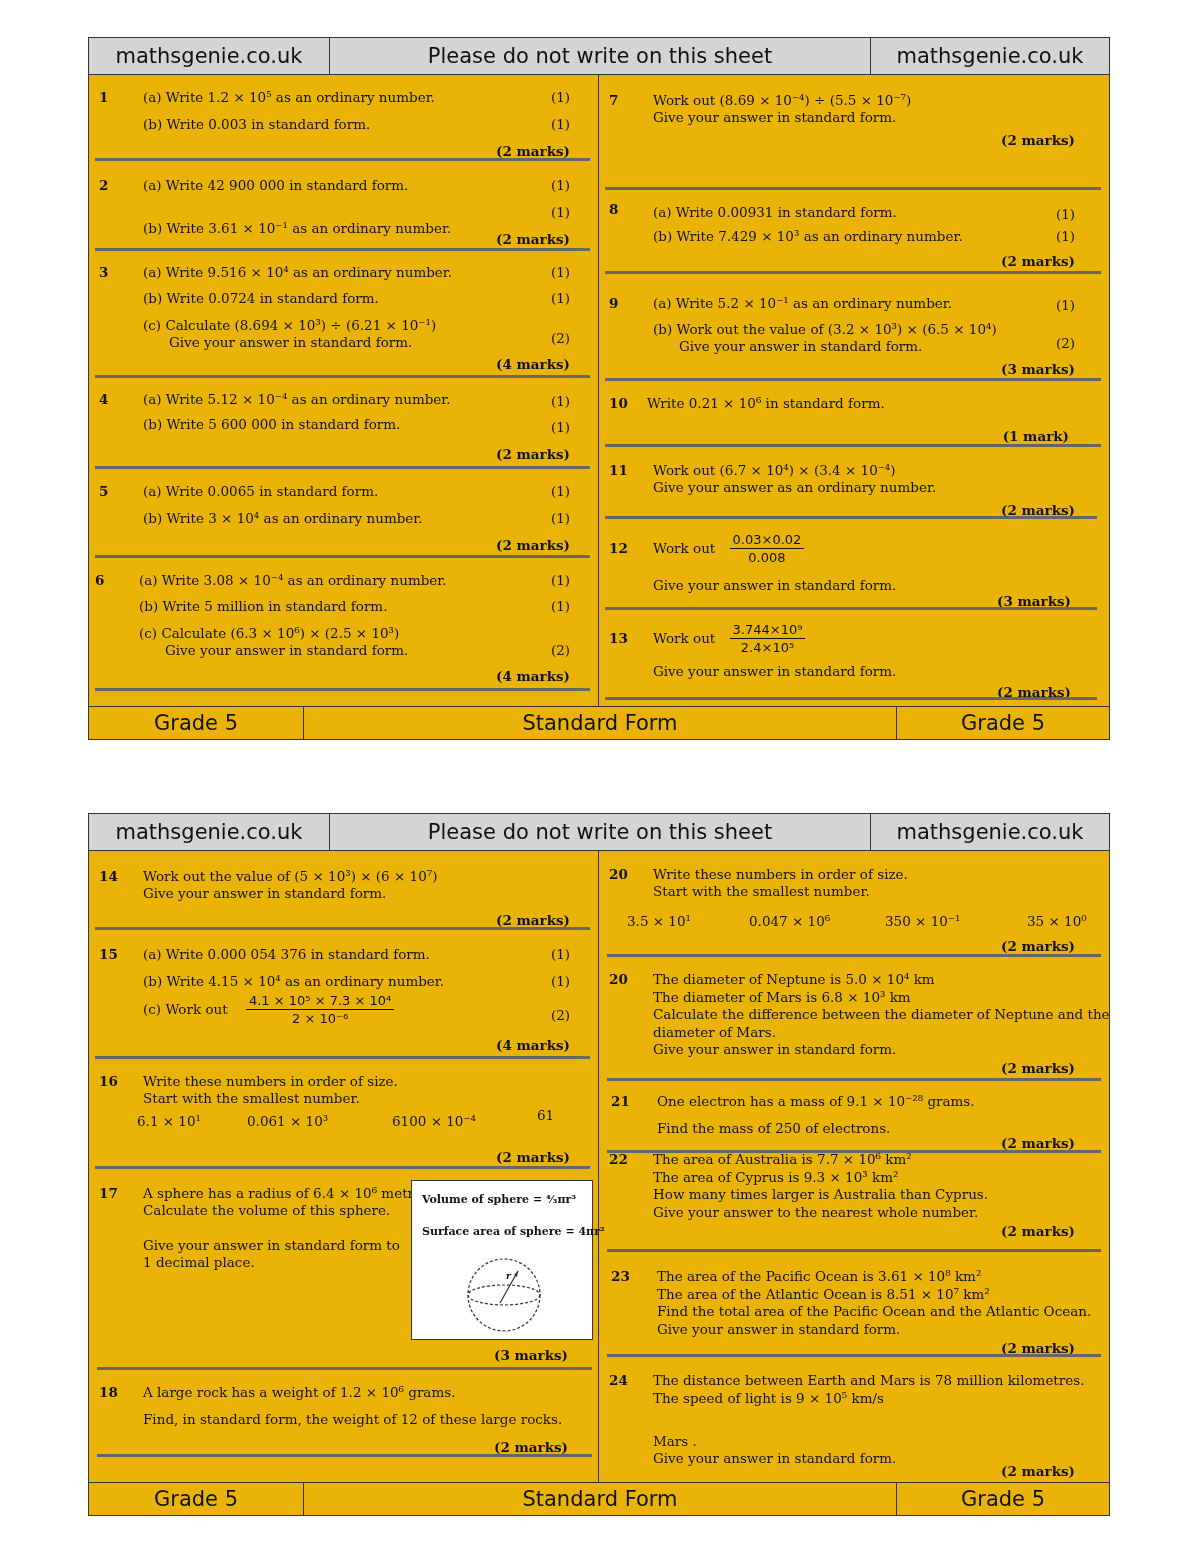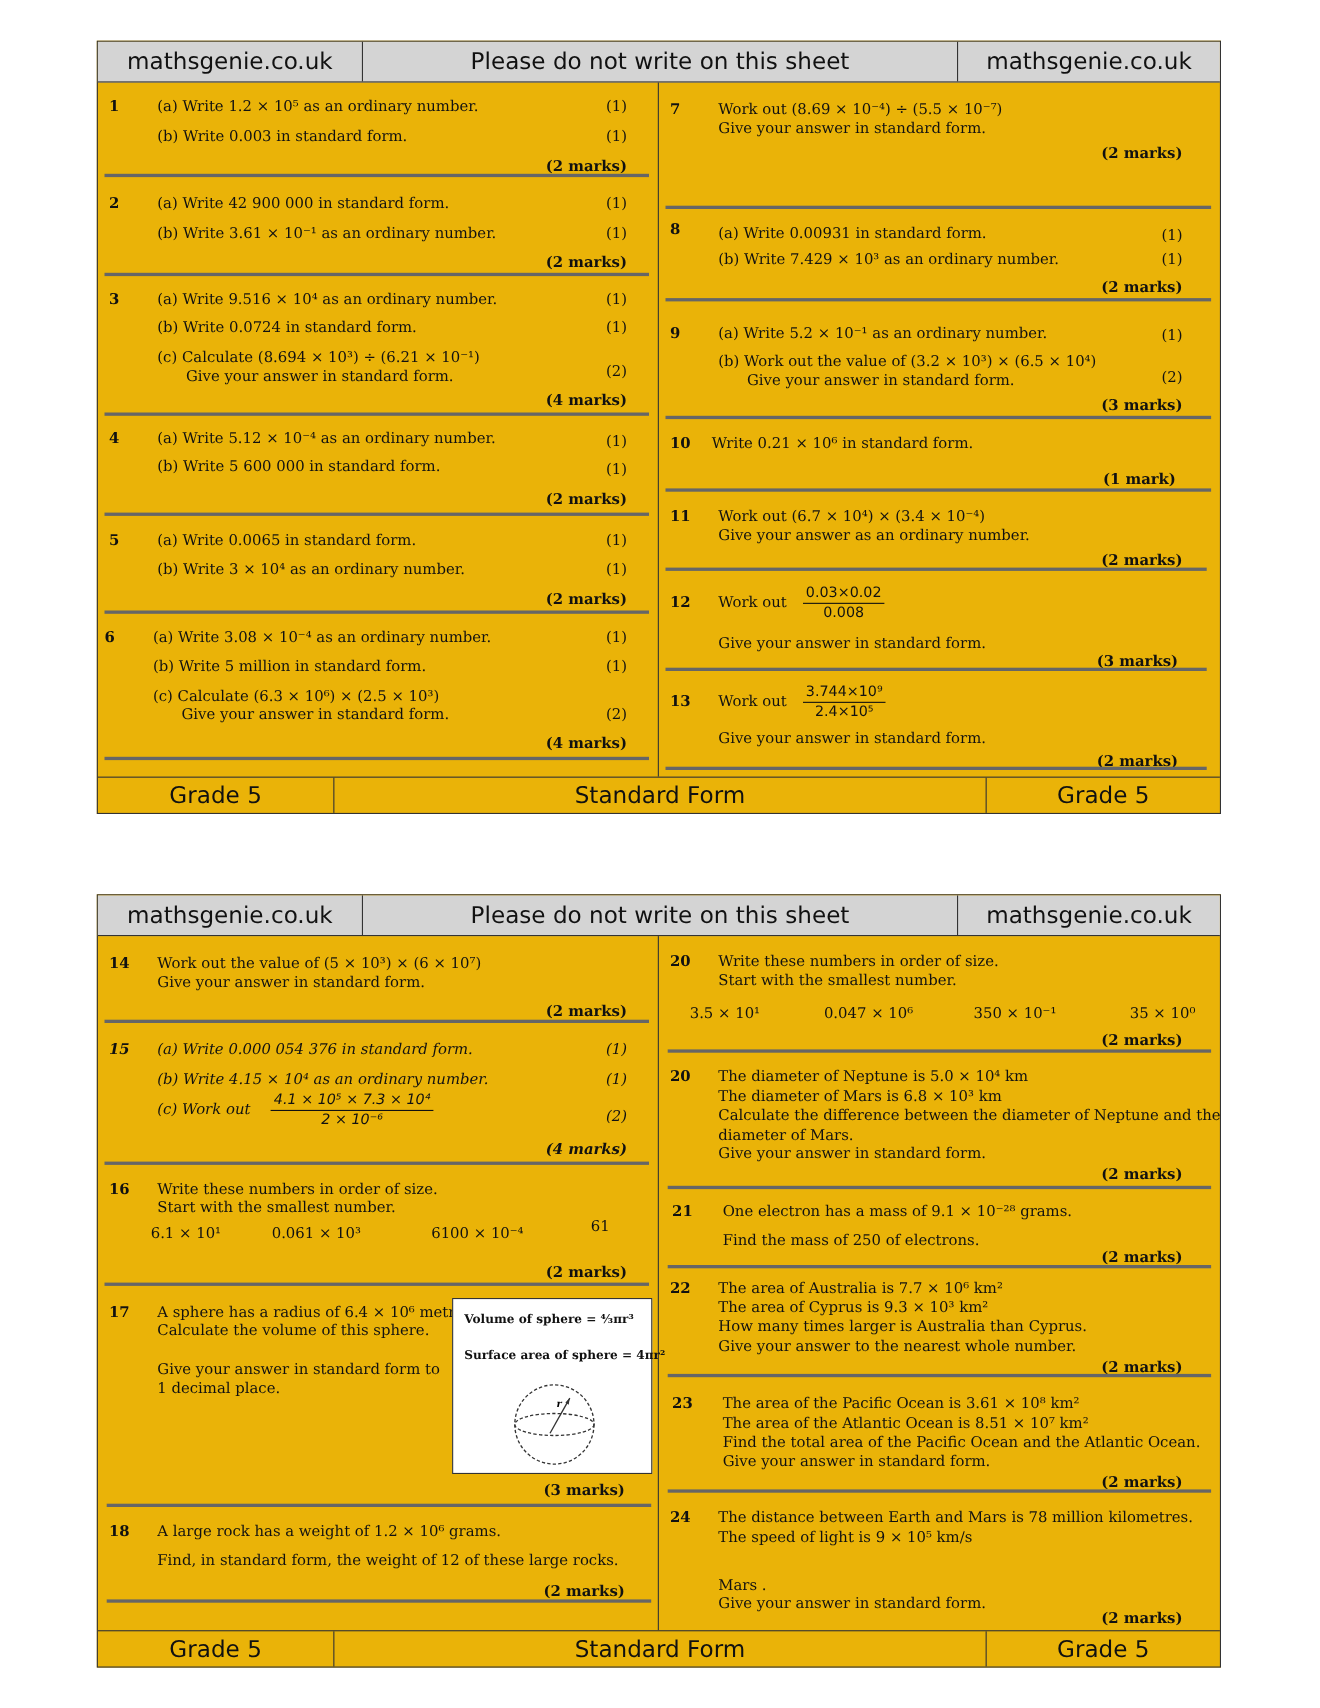--- a/index.html
+++ b/index.html
@@ -51,21 +51,21 @@
         <span class="line" style="left:48px;top:27px">(b)  Write 0.003 in standard form.</span>
         <span class="mk" style="top:27px">(1)</span>
         <span class="tot" style="top:54px">(2 marks)</span>
         <div class="rule" style="bottom:40px"></div>
       </div>
 
       <div class="q" style="top:102px;height:112px;">
         <span class="qn">2</span>
         <span class="line" style="left:48px;top:0">(a)  Write 42 900 000 in standard form.</span>
         <span class="mk" style="top:0">(1)</span>
-        <span class="line" style="left:48px;top:27px">(b)  Write 3.61 × 10⁻¹ as an ordinary number.</span>
+        <span class="line" style="left:48px;top:43px">(b)  Write 3.61 × 10⁻¹ as an ordinary number.</span>
         <span class="mk" style="top:27px">(1)</span>
         <span class="tot" style="top:54px">(2 marks)</span>
         <div class="rule" style="bottom:38px"></div>
       </div>
 
       <div class="q" style="top:189px;height:114px;">
         <span class="qn">3</span>
         <span class="line" style="left:48px;top:0">(a)  Write 9.516 × 10⁴ as an ordinary number.</span>
         <span class="mk" style="top:0">(1)</span>
         <span class="line" style="left:48px;top:26px">(b)  Write 0.0724 in standard form.</span>
@@ -203,21 +203,21 @@
     <div class="col left">
 
       <div class="q" style="top:17px;height:60px;">
         <span class="qn">14</span>
         <span class="line" style="left:48px;top:0">Work out the value of  (5 × 10³) × (6 × 10⁷)</span>
         <span class="line" style="left:48px;top:17px">Give your answer in standard form.</span>
         <span class="tot" style="top:44px">(2 marks)</span>
       </div>
       <div style="position:absolute;left:6px;right:8px;top:76px;height:3px;background:#666"></div>
 
-      <div class="q" style="top:95px;height:110px;font-style:italic;">
+      <div class="q" style="top:95px;height:110px;">
         <span class="qn">15</span>
         <span class="line" style="left:48px;top:0">(a)  Write 0.000 054 376  in standard form.</span>
         <span class="mk" style="top:0">(1)</span>
         <span class="line" style="left:48px;top:27px">(b)  Write 4.15 × 10⁴ as an ordinary number.</span>
         <span class="mk" style="top:27px">(1)</span>
         <span class="line" style="left:48px;top:46px">
           <span style="display:inline-block;vertical-align:middle">(c)  Work out</span>
           <span class="frac" style="margin-left:14px">
             <div class="num">4.1 × 10⁵ × 7.3 × 10⁴</div>
             <div>2 × 10⁻⁶</div>
@@ -296,21 +296,21 @@
       <div style="position:absolute;left:8px;right:8px;top:227px;height:3px;background:#666"></div>
 
       <div class="q" style="top:242px;height:60px;">
         <span class="qn" style="left:6px">21</span>
         <span class="line" style="left:52px;top:0">One electron has a mass of 9.1 × 10⁻²⁸ grams.</span>
         <span class="line" style="left:52px;top:27px">Find the mass of 250 of electrons.</span>
         <span class="tot" style="top:42px;right:26px">(2 marks)</span>
       </div>
       <div style="position:absolute;left:8px;right:8px;top:299px;height:3px;background:#666"></div>
 
-      <div class="q" style="top:312px;height:90px;text-decoration:underline;">
+      <div class="q" style="top:300px;height:90px;text-decoration:underline;">
         <span class="qn">22</span>
         <span class="line" style="left:48px;top:0">The area of Australia is 7.7 × 10⁶  km²</span>
         <span class="line" style="left:48px;top:18px">The area of Cyprus is 9.3 × 10³  km²</span>
         <span class="line" style="left:48px;top:35px">How many times larger is Australia than Cyprus.</span>
         <span class="line" style="left:48px;top:53px">Give your answer to the nearest whole number.</span>
         <span class="tot" style="top:72px;right:26px">(2 marks)</span>
       </div>
       <div style="position:absolute;left:8px;right:8px;top:398px;height:3px;background:#666"></div>
 
       <div class="q" style="top:417px;height:90px;">

